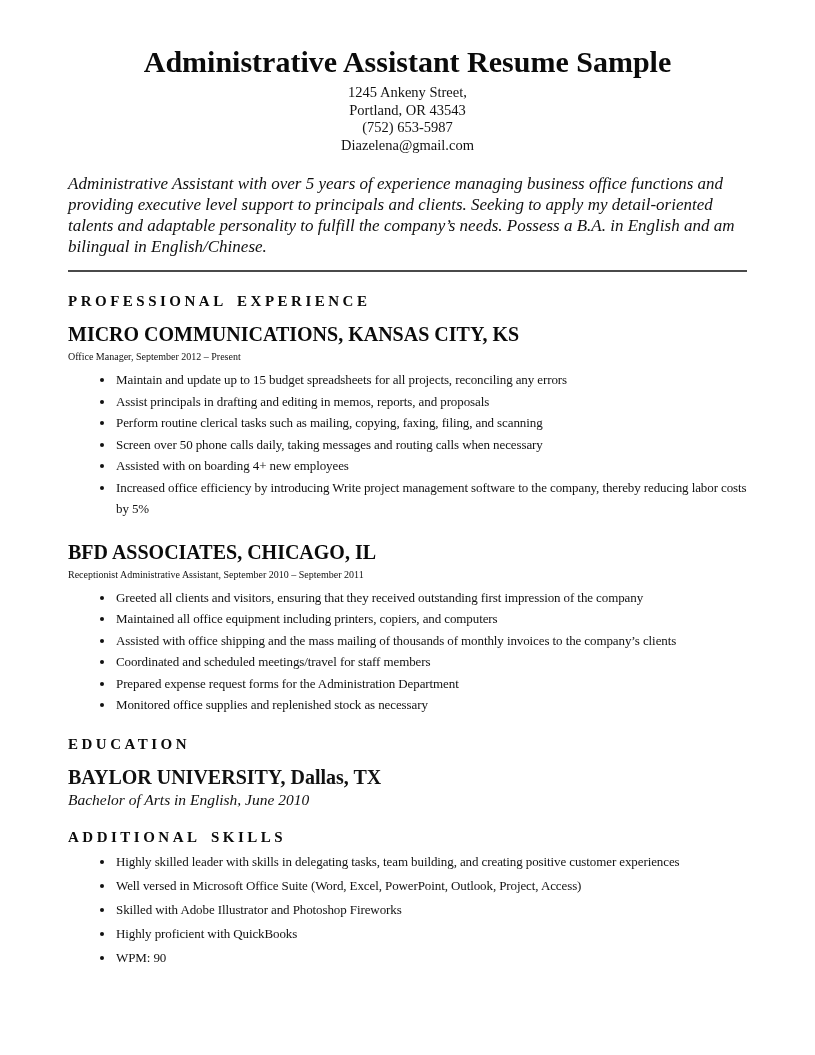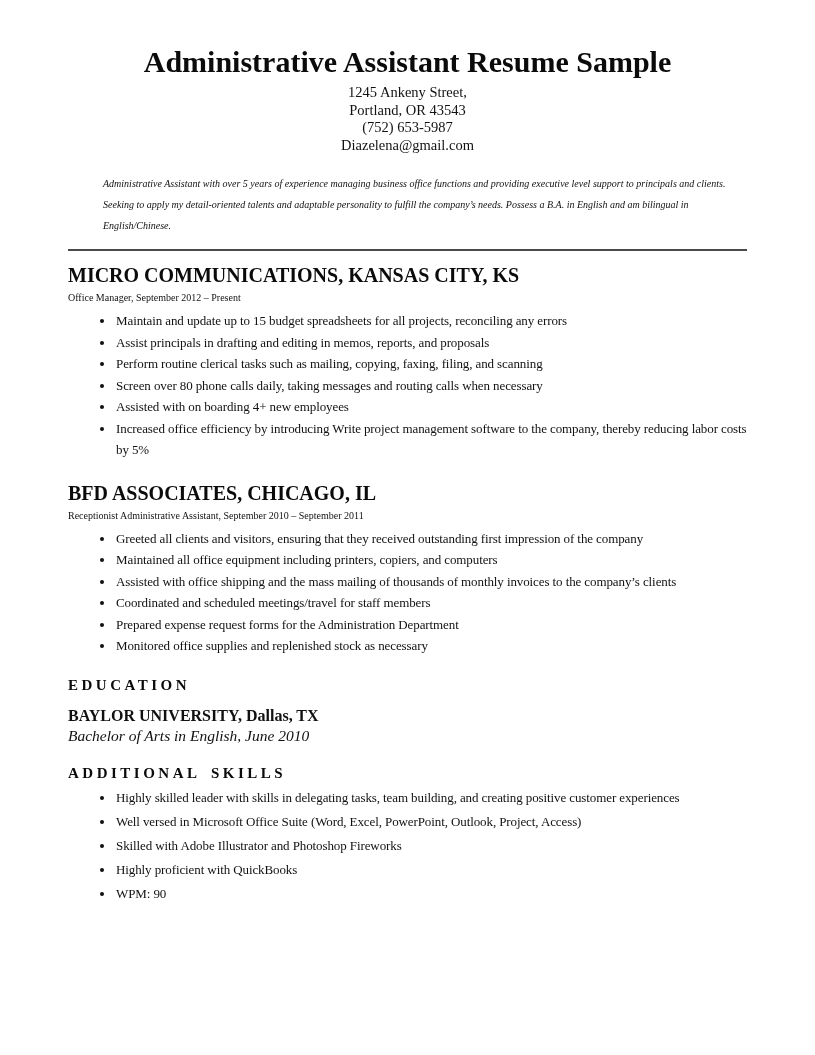--- a/index.html
+++ b/index.html
@@ -29,24 +29,23 @@
   .contact-block {
     text-align: center;
     margin-top: 4px;
     font-size: 14.5px;
     line-height: 17.5px;
   }
   
   .summary-text {
     margin-top: 19px;
     font-style: italic;
-    font-size: 10px;
+    font-size: 17px;
     line-height: 21px;
     color: #101010;
-    margin-left: 35px;
   }
   .divider {
     margin-top: 13px;
     border: none;
     border-top: 2px solid #4a4a4a;
     height: 0;
   }
   
   .section-heading {
     font-size: 15px;
@@ -80,21 +79,21 @@
     font-size: 13px;
     line-height: 21.5px;
     letter-spacing: -0.1px;
     padding-left: 1px;
   }
   ul.skills-list { margin-top: 5px; }
   ul.skills-list li { margin-bottom: 2.5px; }
   
   .school-line {
     margin-top: 13px;
-    font-size: 16px;
+    font-size: 20px;
     font-weight: bold;
   }
   .degree-line {
     font-style: italic;
     font-size: 15.5px;
     line-height: 20px;
     margin-top: 1px;
   }
 </style>
 </head>
@@ -113,33 +112,34 @@
       <div class="contact-line">(752) 653-5987</div>
 
       <div class="contact-line">Diazelena@gmail.com</div>
     </div>
 
   <p class="summary-text">Administrative Assistant with over 5 years of experience managing business office functions and providing executive level support to principals and clients. Seeking to apply my detail-oriented talents and adaptable personality to fulfill the company’s needs. Possess a B.A. in English and am bilingual in English/Chinese.</p>
 
   <hr class="divider">
 
   <div>
+    <h2 class="section-heading heading-experience">PROFESSIONAL EXPERIENCE</h2>
 
     <div class="job job1">
       <div class="company-line">MICRO COMMUNICATIONS, KANSAS CITY, KS</div>
       <div class="role-line">Office Manager, September 2012 – Present</div>
       <ul class="bullet-list">
 
           <li>Maintain and update up to 15 budget spreadsheets for all projects, reconciling any errors</li>
 
           <li>Assist principals in drafting and editing in memos, reports, and proposals</li>
 
           <li>Perform routine clerical tasks such as mailing, copying, faxing, filing, and scanning</li>
 
-          <li>Screen over 80 phone calls daily, taking messages and routing calls when necessary</li>
+          <li>Screen over 50 phone calls daily, taking messages and routing calls when necessary</li>
 
           <li>Assisted with on boarding 4+ new employees</li>
 
           <li>Increased office efficiency by introducing Write project management software to the company, thereby reducing labor costs by 5%</li>
         </ul>
     </div>
 
     <div class="job job2">
       <div class="company-line">BFD ASSOCIATES, CHICAGO, IL</div>
       <div class="role-line">Receptionist Administrative Assistant, September 2010 – September 2011</div>

